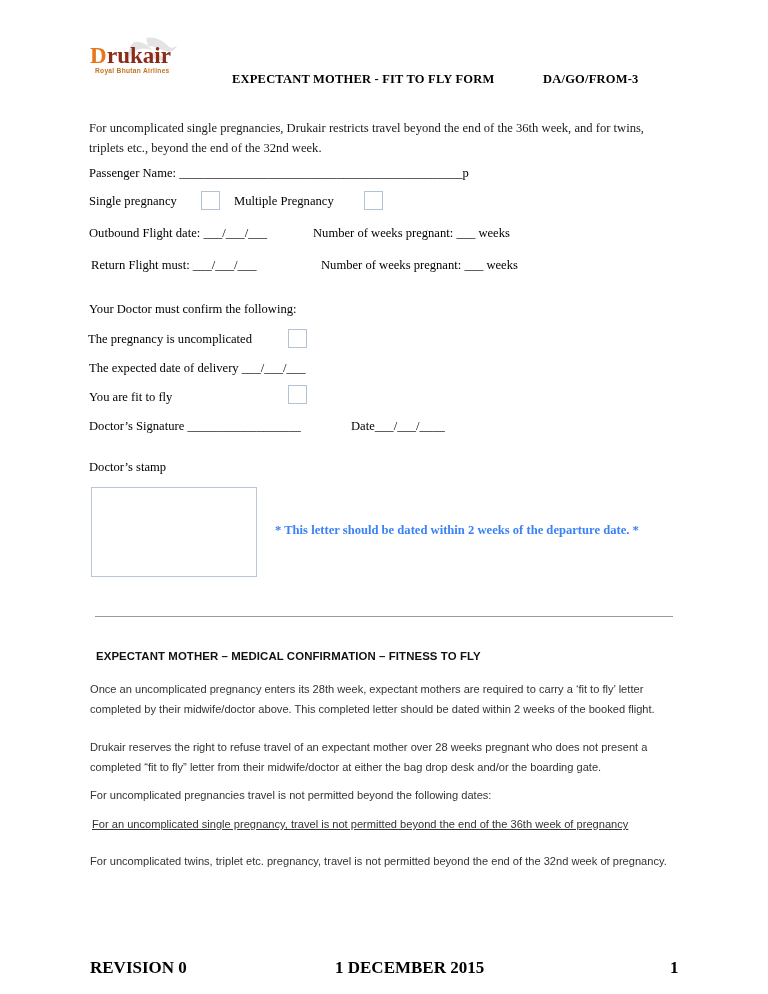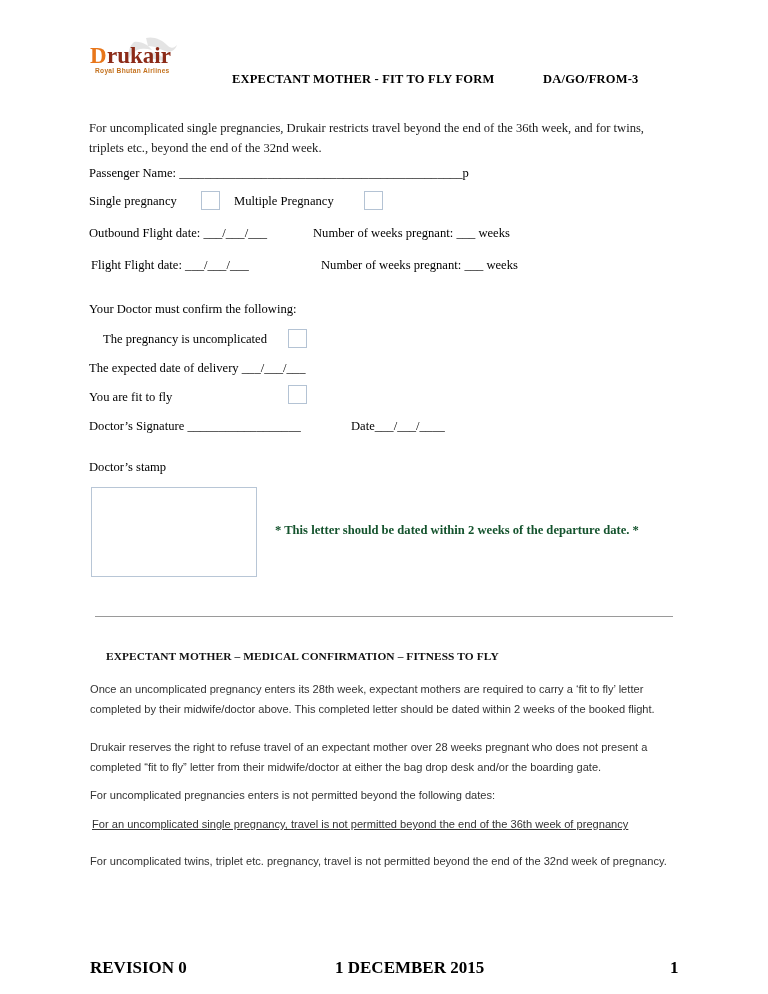--- a/index.html
+++ b/index.html
@@ -78,21 +78,21 @@
   }
   .l-passenger { left: 89px; top: 164px; }
   .l-single    { left: 89px; top: 192px; }
   .l-multiple  { left: 234px; top: 192px; }
   .l-outbound  { left: 89px; top: 224px; }
   .l-outweeks  { left: 313px; top: 224px; }
   .l-return    { left: 91px; top: 256px; }
   .l-retweeks  { left: 321px; top: 256px; }
 
   .l-doctor-confirm { left: 89px; top: 300px; }
-  .l-uncomplicated  { left: 103px; top: 330px; }
+  .l-uncomplicated  { left: 88px; top: 330px; }
   .l-edd            { left: 89px; top: 359px; }
   .l-fit            { left: 89px; top: 388px; }
   .l-signature      { left: 89px; top: 417px; }
   .l-date           { left: 351px; top: 417px; }
   .l-stamp          { left: 89px; top: 458px; }
 
   .rule {
     position: absolute;
     left: 95px;
     top: 616px;
@@ -126,30 +126,30 @@
     background: #ffffff;
     box-sizing: border-box;
   }
 
   .stamp-note {
     position: absolute;
     left: 275px;
     top: 523px;
     font-size: 12.6px;
     font-weight: bold;
-    color: #14532d;
+    color: #3b82f6;
     white-space: nowrap;
   }
 
   
   .sec-head {
     position: absolute;
-    left: 106px;
+    left: 96px;
     top: 650px;
-    font-family: Liberation Serif, serif;
+    font-family: Liberation Sans, sans-serif;
     font-size: 11.4px;
     font-weight: bold;
     letter-spacing: 0.1px;
     color: #111;
     white-space: nowrap;
   }
   .sec-p {
     position: absolute;
     font-family: "Liberation Sans", sans-serif;
     font-size: 11.1px;
@@ -203,21 +203,21 @@
 
   <div class="form-line l-single">Single pregnancy</div>
   <div class="cbox cb-single"></div>
 
   <div class="form-line l-multiple">Multiple Pregnancy</div>
   <div class="cbox cb-multiple"></div>
 
   <div class="form-line l-outbound">Outbound Flight date:   ___/___/___</div>
   <div class="form-line l-outweeks">Number of weeks pregnant: ___ weeks</div>
 
-  <div class="form-line l-return">Flight Flight date:     ___/___/___</div>
+  <div class="form-line l-return">Return Flight must:     ___/___/___</div>
   <div class="form-line l-retweeks">Number of weeks pregnant: ___ weeks</div>
 
   <div class="form-line l-doctor-confirm">Your Doctor must confirm the following:</div>
 
   <div class="form-line l-uncomplicated">The pregnancy is uncomplicated</div>
   <div class="cbox cb-uncomp"></div>
 
   <div class="form-line l-edd">The expected date of delivery  ___/___/___</div>
 
   <div class="form-line l-fit">You are fit to fly</div>
@@ -229,21 +229,21 @@
   <div class="form-line l-stamp">Doctor’s stamp</div>
   <div class="stamp-box"></div>
 
   <div class="stamp-note">* This letter should be dated within 2 weeks of the departure date. *</div>
 
   <div class="rule"></div>
 
   <div class="sec-head">EXPECTANT MOTHER – MEDICAL CONFIRMATION – FITNESS TO FLY</div>
   <div class="sec-p p1">Once an uncomplicated pregnancy enters its 28th week, expectant mothers are required to carry a ‘fit to fly’ letter completed by their midwife/doctor above. This completed letter should be dated within 2 weeks of the booked flight.</div>
   <div class="sec-p p2">Drukair reserves the right to refuse travel of an expectant mother over 28 weeks pregnant who does not present a completed “fit to fly” letter from their midwife/doctor at either the bag drop desk and/or the boarding gate.</div>
-  <div class="sec-p p3">For uncomplicated pregnancies enters is not permitted beyond the following dates:</div>
+  <div class="sec-p p3">For uncomplicated pregnancies travel is not permitted beyond the following dates:</div>
   <div class="sec-p p4">For an uncomplicated single pregnancy, travel is not permitted beyond the end of the 36th week of pregnancy</div>
   <div class="sec-p p5">For uncomplicated twins, triplet etc. pregnancy, travel is not permitted beyond the end of the 32nd week of pregnancy.</div>
 
   <div class="footer-item f-rev">REVISION 0</div>
   <div class="footer-item f-date">1 DECEMBER 2015</div>
   <div class="footer-item f-page">1</div>
 
 </div>
 
 </body></html>

